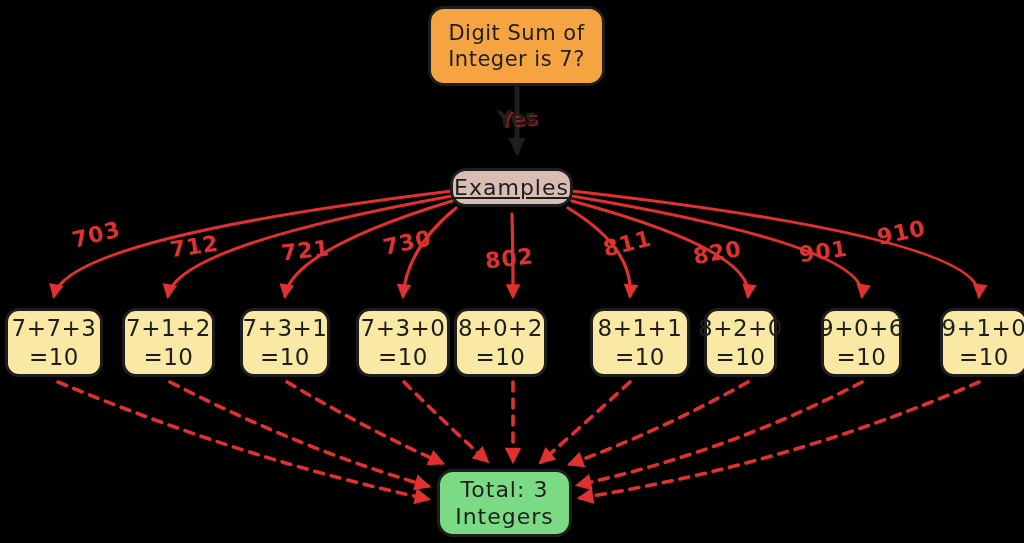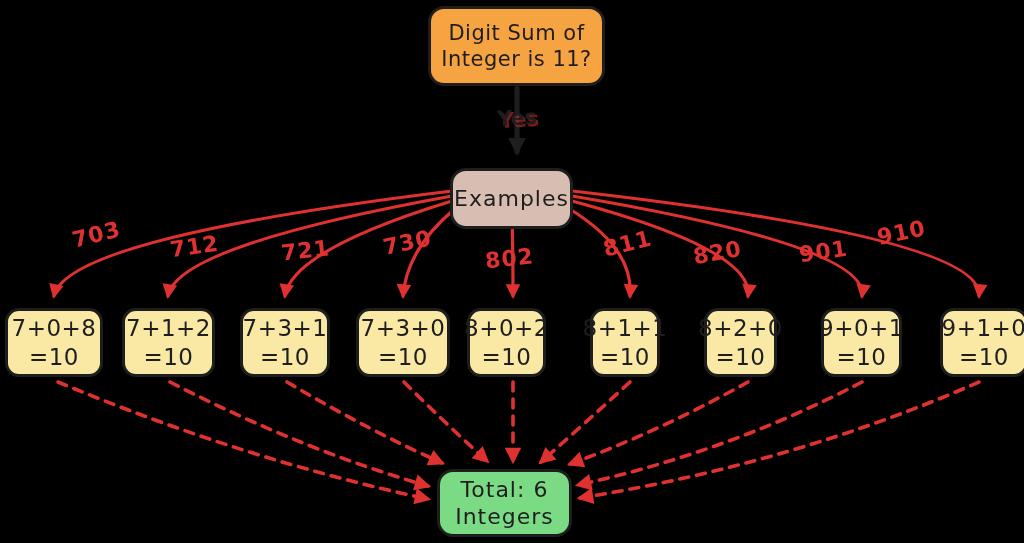--- a/index.html
+++ b/index.html
@@ -27,22 +27,22 @@
     position:absolute;box-sizing:border-box;
     border:3px solid var(--ink);border-radius:16px;
     display:flex;flex-direction:column;align-items:center;justify-content:center;
     text-align:center;line-height:1.25;
   }
   .question{
     left:428px;top:6px;width:177px;height:80px;
     background:var(--question-fill);font-size:21px;letter-spacing:.5px;
   }
   .examples{
-    left:450px;top:168px;width:123px;height:61px;
-    background:var(--examples-fill);font-size:22px;letter-spacing:1px;
+    left:450px;top:168px;width:123px;height:39px;
+    background:var(--examples-fill);font-size:22px;letter-spacing:1px;text-decoration:underline;
   }
   .ex-box{
     top:308px;height:69px;background:var(--example-fill);
     font-size:23px;letter-spacing:.5px;border-radius:14px;
   }
   .total{
     left:437px;top:469px;width:135px;height:68px;
     background:var(--total-fill);font-size:22px;letter-spacing:1px;
   }
   .yes-label{
@@ -90,74 +90,74 @@
     <path class="dash" d="M 404 382 Q 446 424 487 461" marker-end="url(#mr)"></path>
     <path class="dash" d="M 513 382 L 513 461" marker-end="url(#mr)"></path>
     <path class="dash" d="M 630 382 Q 584 424 541 462" marker-end="url(#mr)"></path>
     <path class="dash" d="M 748 382 Q 658 432 570 464" marker-end="url(#mr)"></path>
     <path class="dash" d="M 862 382 Q 728 452 578 485" marker-end="url(#mr)"></path>
     <path class="dash" d="M 979 382 Q 792 464 580 498" marker-end="url(#mr)"></path>
   </svg>
 
   <div class="node question">
     <div>Digit Sum of</div>
-    <div>Integer is 11?</div>
+    <div>Integer is 7?</div>
   </div>
 
   <div class="yes-label">Yes</div>
 
   <div class="node examples">
     <div>Examples</div>
   </div>
 
   <span class="edge-label" style="left:72px;top:222px;transform:rotate(-14deg)">703</span>
   <span class="edge-label" style="left:170px;top:234px;transform:rotate(-8deg)">712</span>
   <span class="edge-label" style="left:281px;top:238px;transform:rotate(-6deg)">721</span>
   <span class="edge-label" style="left:383px;top:230px;transform:rotate(-12deg)">730</span>
   <span class="edge-label" style="left:485px;top:246px;transform:rotate(-6deg)">802</span>
   <span class="edge-label" style="left:603px;top:231px;transform:rotate(-14deg)">811</span>
   <span class="edge-label" style="left:693px;top:240px;transform:rotate(-10deg)">820</span>
   <span class="edge-label" style="left:799px;top:239px;transform:rotate(-8deg)">901</span>
   <span class="edge-label" style="left:877px;top:220px;transform:rotate(-12deg)">910</span>
 
   <div class="node ex-box" style="left:5px;width:98px">
-    <div>7+0+8</div>
+    <div>7+7+3</div>
     <div>=10</div>
   </div>
   <div class="node ex-box" style="left:122px;width:93px">
     <div>7+1+2</div>
     <div>=10</div>
   </div>
   <div class="node ex-box" style="left:240px;width:90px">
     <div>7+3+1</div>
     <div>=10</div>
   </div>
   <div class="node ex-box" style="left:356px;width:94px">
     <div>7+3+0</div>
     <div>=10</div>
   </div>
-  <div class="node ex-box" style="left:467px;width:79px">
+  <div class="node ex-box" style="left:454px;width:93px">
     <div>8+0+2</div>
     <div>=10</div>
   </div>
-  <div class="node ex-box" style="left:590px;width:70px">
+  <div class="node ex-box" style="left:590px;width:100px">
     <div>8+1+1</div>
     <div>=10</div>
   </div>
   <div class="node ex-box" style="left:704px;width:73px">
     <div>8+2+0</div>
     <div>=10</div>
   </div>
   <div class="node ex-box" style="left:821px;width:81px">
-    <div>9+0+1</div>
+    <div>9+0+6</div>
     <div>=10</div>
   </div>
   <div class="node ex-box" style="left:940px;width:88px">
     <div>9+1+0</div>
     <div>=10</div>
   </div>
 
   <div class="node total">
-    <div>Total: 6</div>
+    <div>Total: 3</div>
     <div>Integers</div>
   </div>
 
 </div>
 
 </body></html>

